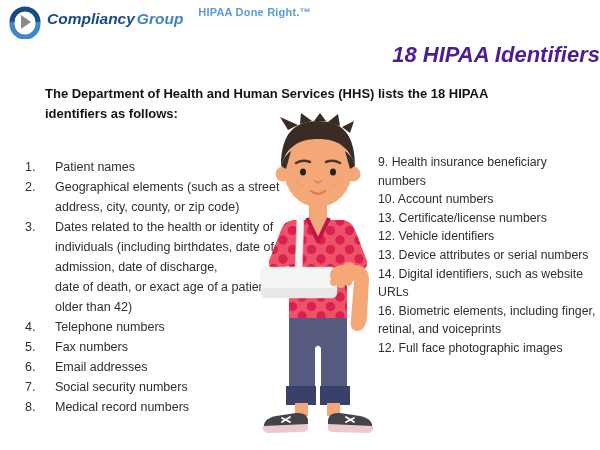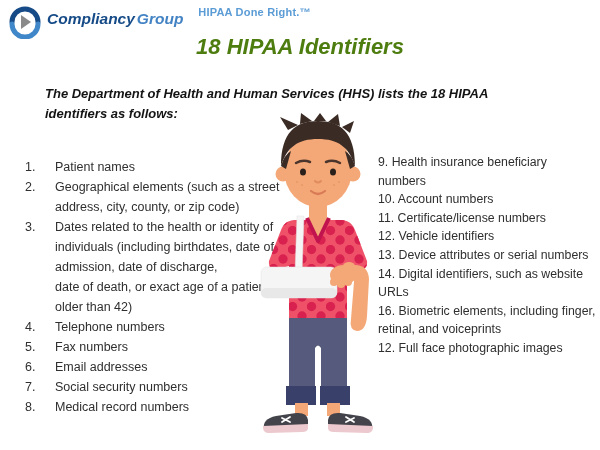--- a/index.html
+++ b/index.html
@@ -11,24 +11,24 @@
 
   
   .logo{position:absolute;left:8px;top:5px;display:flex;gap:5px;align-items:flex-start;}
   .logo-icon{width:34px;height:34px;flex:0 0 34px;}
   .logo-text{display:flex;flex-direction:row;}
   .brand{font-style:italic;font-weight:bold;font-size:15.5px;color:#164B87;white-space:nowrap;line-height:20px;margin-top:4px;}
   .brand .brand-secondary{color:#4383C4;font-weight:600;margin-left:2px;}
   .tagline{font-size:11px;font-weight:bold;color:#5C9CD6;margin-top:1px;margin-left:15px;letter-spacing:.2px;}
 
   
-  .title{position:absolute;top:34px;left:0;width:600px;margin:0;text-align:center;
-    font-size:22px;font-style:italic;font-weight:bold;color:#4d7c0f;}
+  .title{position:absolute;top:42px;left:0;width:600px;margin:0;text-align:right;
+    font-size:22px;font-style:italic;font-weight:bold;color:#4c1d95;}
   .intro{position:absolute;left:45px;top:84px;margin:0;max-width:500px;
-    font-size:13px;font-weight:bold;font-style:italic;color:#141414;line-height:20px;white-space:pre-line;}
+    font-size:13px;font-weight:bold;color:#141414;line-height:20px;white-space:pre-line;}
 
   
   .list-left{position:absolute;left:18px;top:157px;width:262px;margin:0;padding:0;list-style:none;}
   .list-left .item{display:flex;font-size:12.5px;color:#2F2F2F;line-height:20px;}
   .list-left .num{flex:0 0 22px;width:22px;padding-left:7px;margin-right:8px;}
   .list-left .txt{white-space:pre-line;}
 
   
   .list-right{position:absolute;left:378px;top:153px;width:220px;}
   .list-right .ritem span{display:block;white-space:pre-line;font-size:12.3px;color:#2F2F2F;line-height:18.6px;}
@@ -104,21 +104,21 @@
 
   <div class="list-right">
 
   <div class="ritem">
       <span>9. Health insurance beneficiary numbers</span>
     </div>
       <div class="ritem">
       <span>10. Account numbers</span>
     </div>
       <div class="ritem">
-      <span>11. Certificate/license numbers</span>
+      <span>13. Certificate/license numbers</span>
     </div>
       <div class="ritem">
       <span>12. Vehicle identifiers</span>
     </div>
       <div class="ritem">
       <span>13. Device attributes or serial numbers</span>
     </div>
       <div class="ritem">
       <span>14. Digital identifiers, such as website
 URLs</span>

